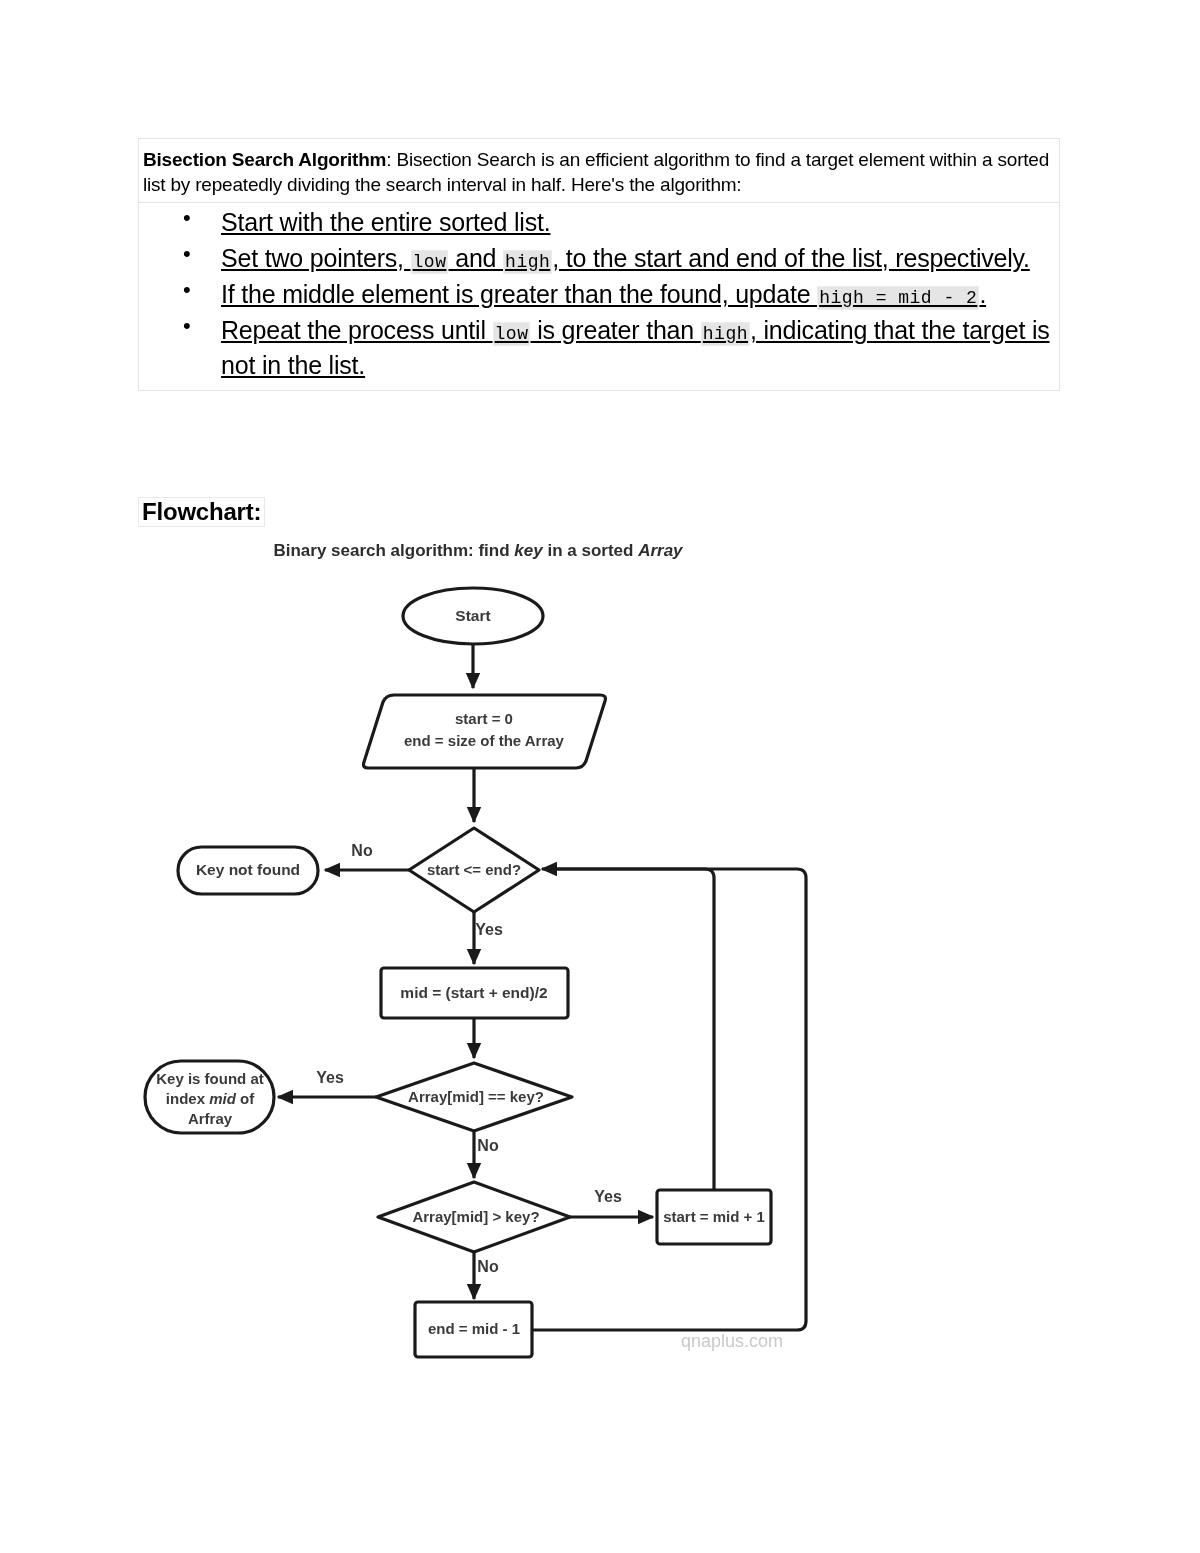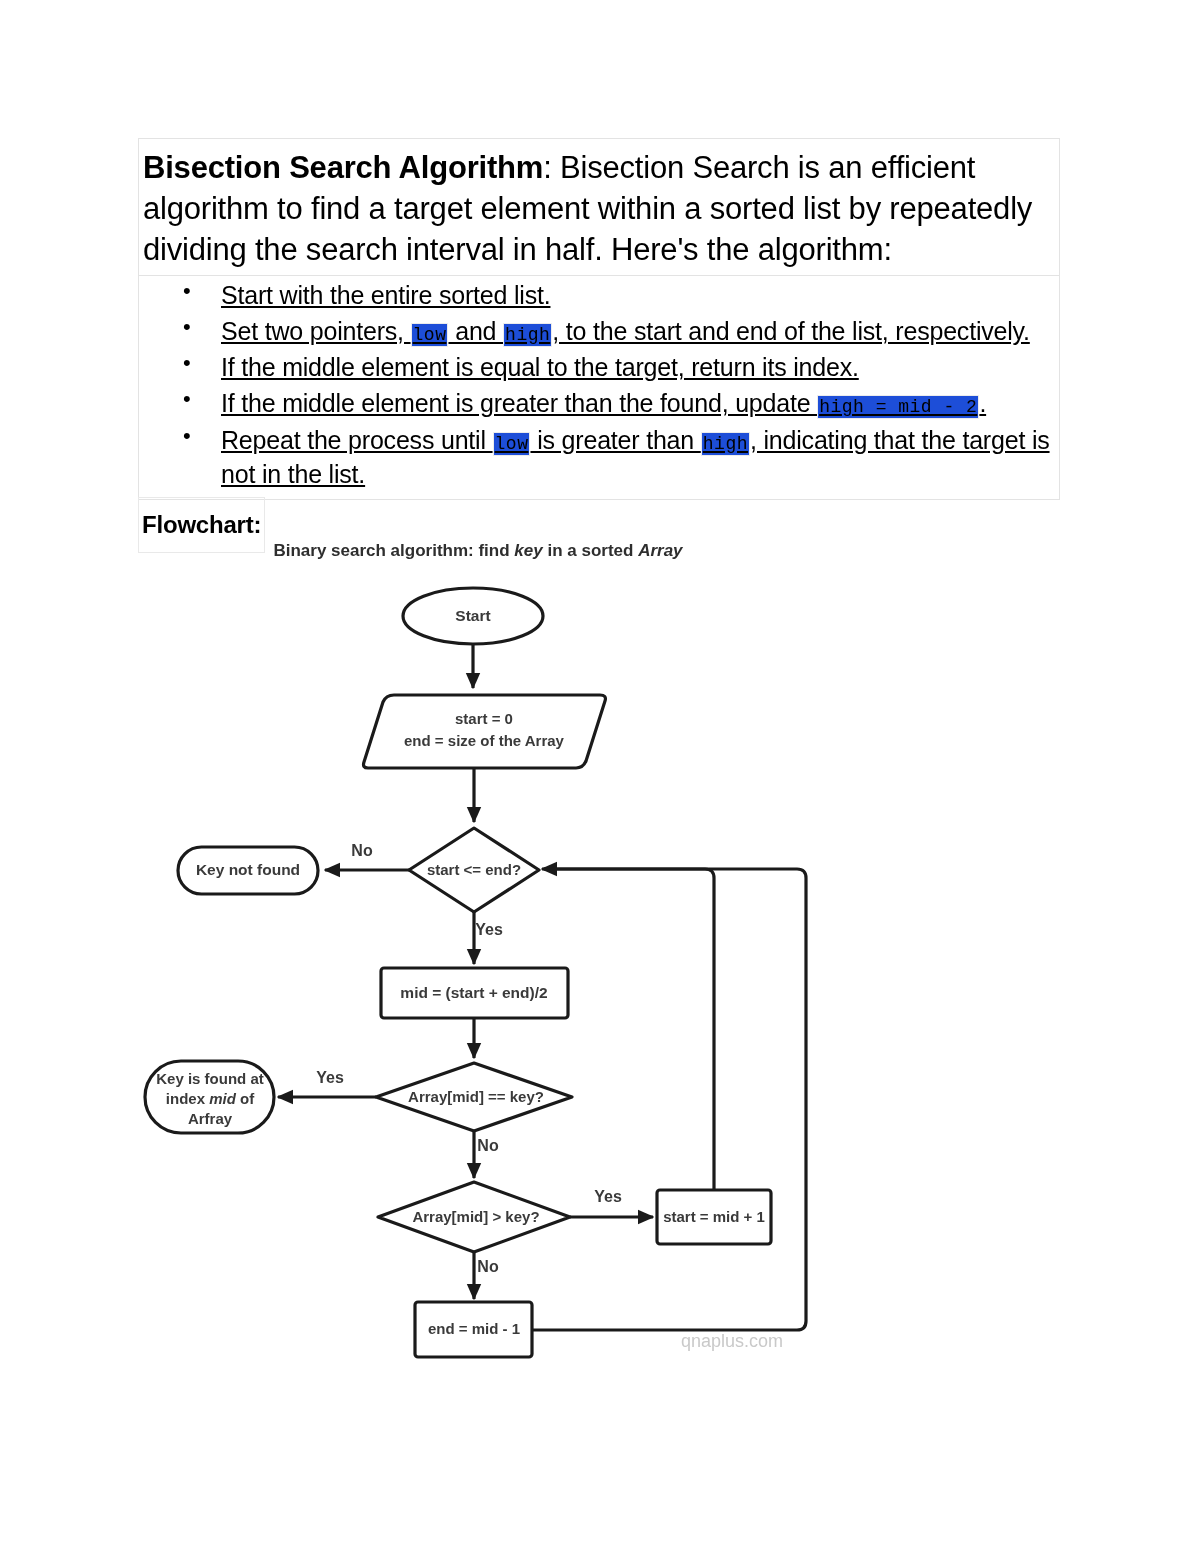--- a/index.html
+++ b/index.html
@@ -28,21 +28,21 @@
   }
   .doc-cell-intro {
     padding: 8px 6px 4px 4px;
     border-bottom: 1px solid #e3e3e3;
   }
   .doc-cell-list {
     padding: 2px 6px 6px 4px;
   }
 
   .intro-para {
-    font-size: 31px;
+    font-size: 19px;
     line-height: 1.33;
     margin: 0;
     letter-spacing: -0.2px;
   }
   .intro-para b {
     font-weight: bold;
   }
 
   ul.algo-list {
     margin: 0;
@@ -62,35 +62,35 @@
     content: "\2022";
     position: absolute;
     left: 40px;
     top: -2px;
     font-size: 22px;
   }
 
   code.inline-code {
     font-family: "Liberation Mono", "DejaVu Sans Mono", monospace;
     font-size: 18px;
-    background: #1d4ed8;
+    background: #e5e5e5;
     border: 1px solid #ececec;
     padding: 1px 1px;
     letter-spacing: 0.5px;
     white-space: pre;
   }
 
   .flowchart-label {
     position: absolute;
     left: 138px;
     top: 497px;
     font-size: 24px;
     font-weight: 600;
     border: 1px solid #e9e9e9;
-    padding: 13px 3px;
+    padding: 0 3px;
     letter-spacing: -0.2px;
   }
 
   
   .flowchart-wrap {
     position: absolute;
     left: 130px;
     top: 530px;
     width: 940px;
     height: 860px;
@@ -162,23 +162,20 @@
 
   <div class="doc-cell-list">
     <ul class="algo-list">
       <li>
         <span>Start with the entire sorted list.</span>
       </li>
       <li>
         <span>Set two pointers, </span><code class="inline-code">low</code><span> and </span><code class="inline-code">high</code><span>, to the start and end of the list, respectively.</span>
       </li>
       <li>
-        <span>If the middle element is equal to the target, return its index.</span>
-      </li>
-      <li>
         <span>If the middle element is greater than the found, update </span><code class="inline-code">high = mid - 2</code><span>.</span>
       </li>
       <li>
         <span>Repeat the process until </span><code class="inline-code">low</code><span> is greater than </span><code class="inline-code">high</code><span>, indicating that the target is not in the list.</span>
       </li>
     </ul>
   </div>
 </div>
 
 <div class="flowchart-label">Flowchart:</div>

